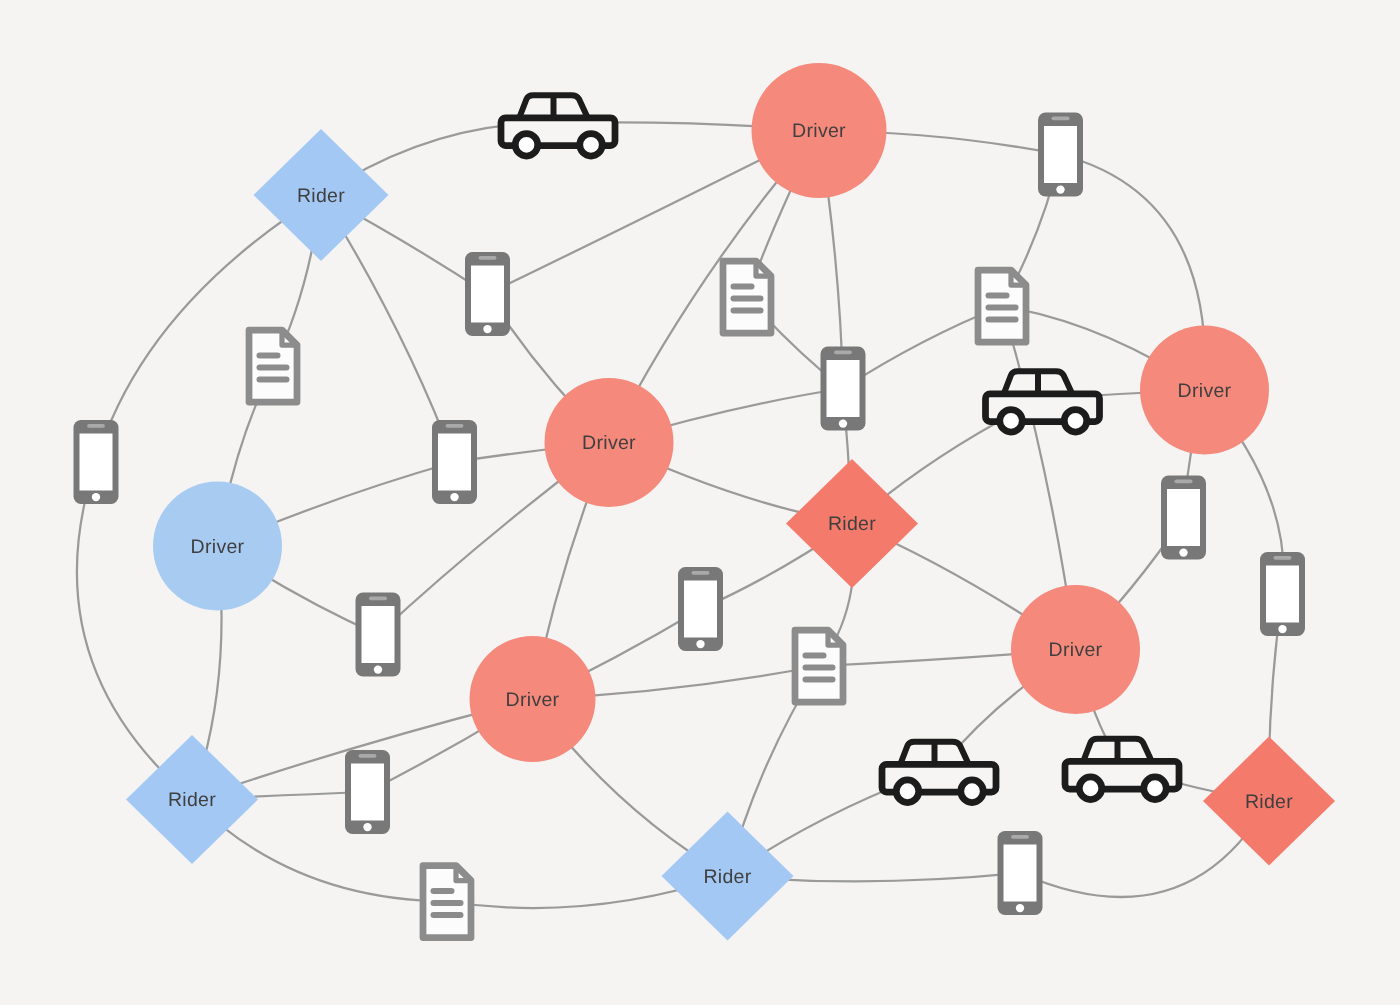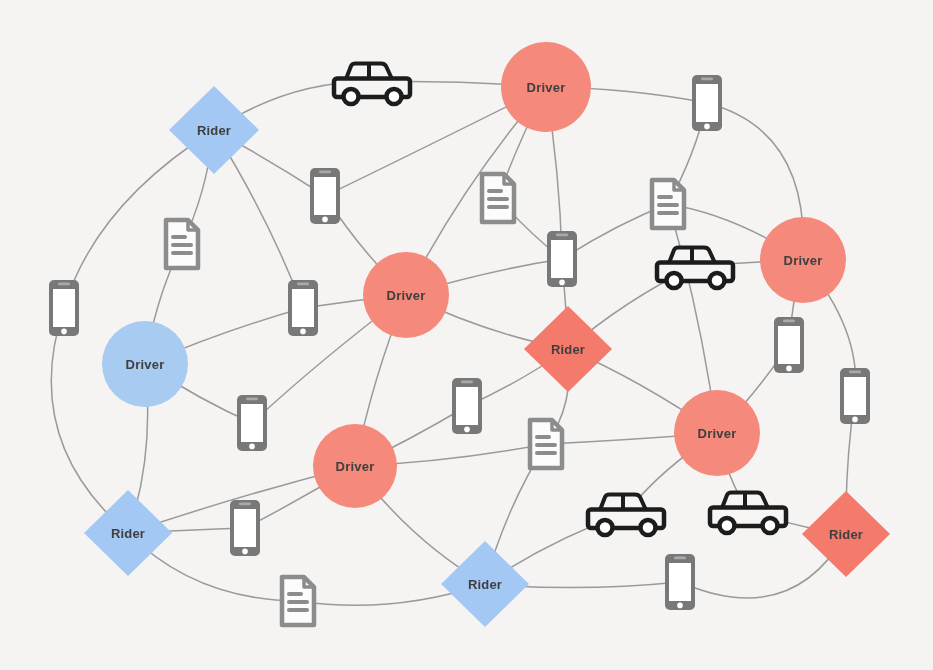--- a/index.html
+++ b/index.html
@@ -2,21 +2,21 @@
 <html><head>
 <meta charset="utf-8">
 <style>
   html,body{margin:0;padding:0;}
   body{
     width:933px;height:670px;
     background:#f5f4f3;
     font-family:"Liberation Sans", sans-serif;
     overflow:hidden;
   }
-  #diagram-wrap{width:933px;height:670px;position:relative;font-weight:bold;}
+  #diagram-wrap{width:933px;height:670px;position:relative;}
   svg{display:block;}
   .edge{fill:none;stroke:#9a9a9a;stroke-width:1.5;}
   .node-label{
     font-family:"Liberation Sans", sans-serif;
     font-size:13px;
     fill:#3f3f3f;
     letter-spacing:.2px;
     text-anchor:middle;
     pointer-events:none;
   }

